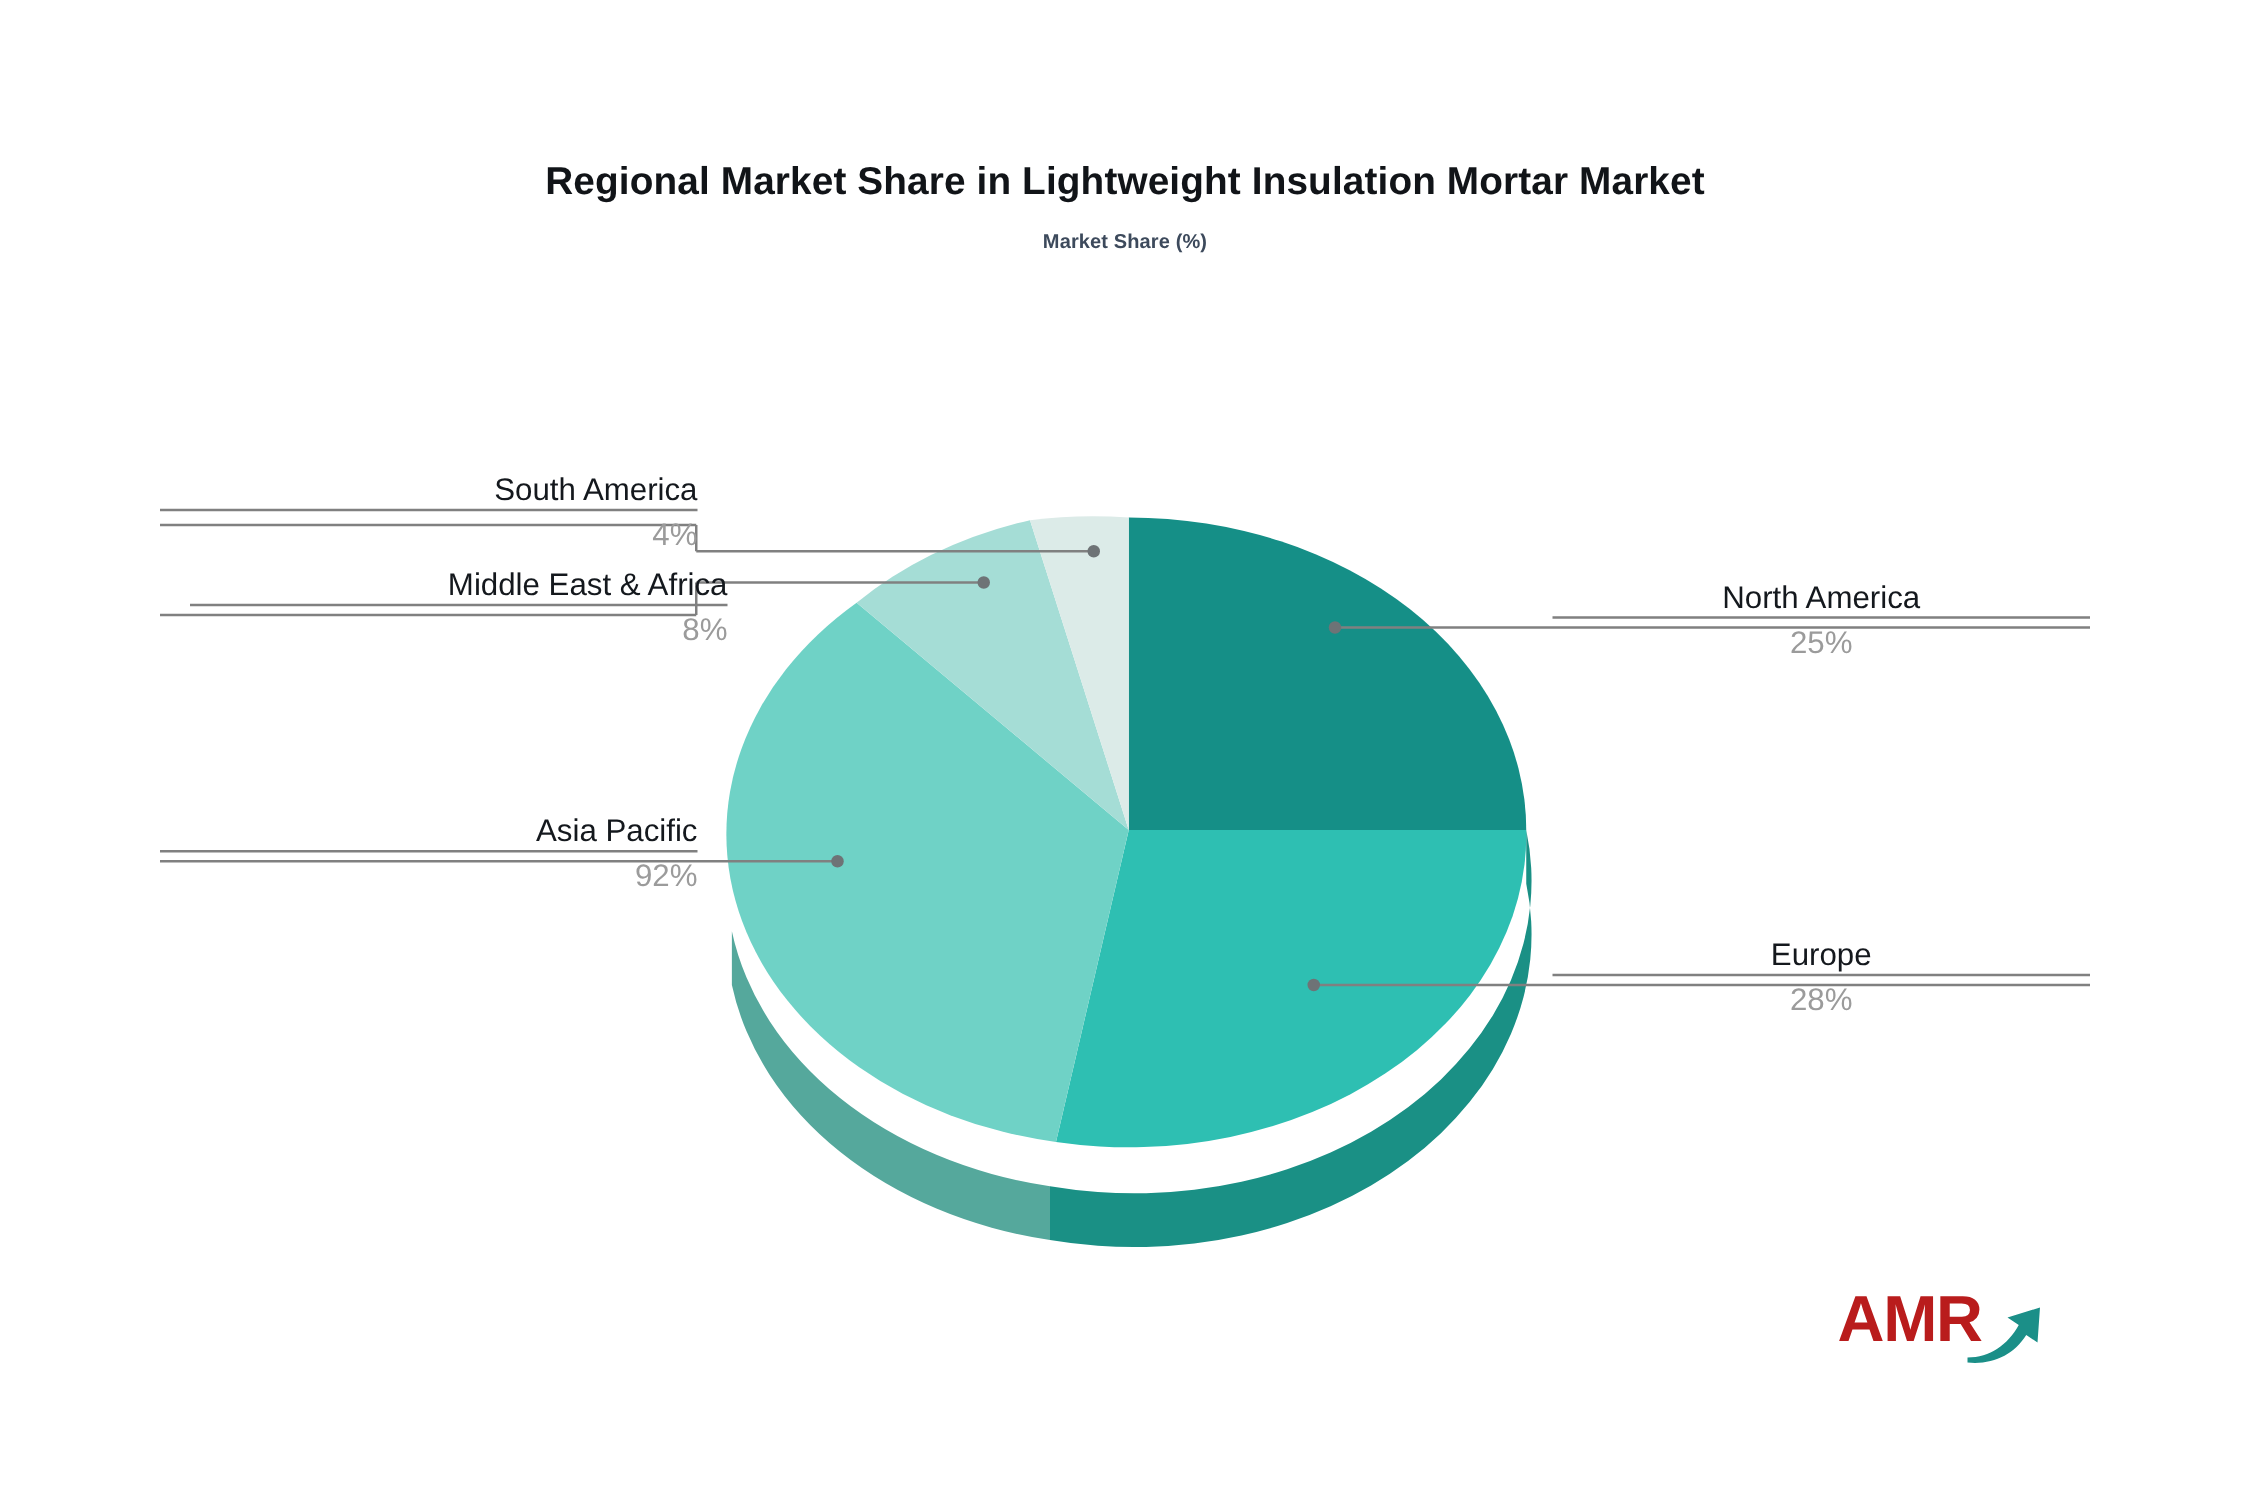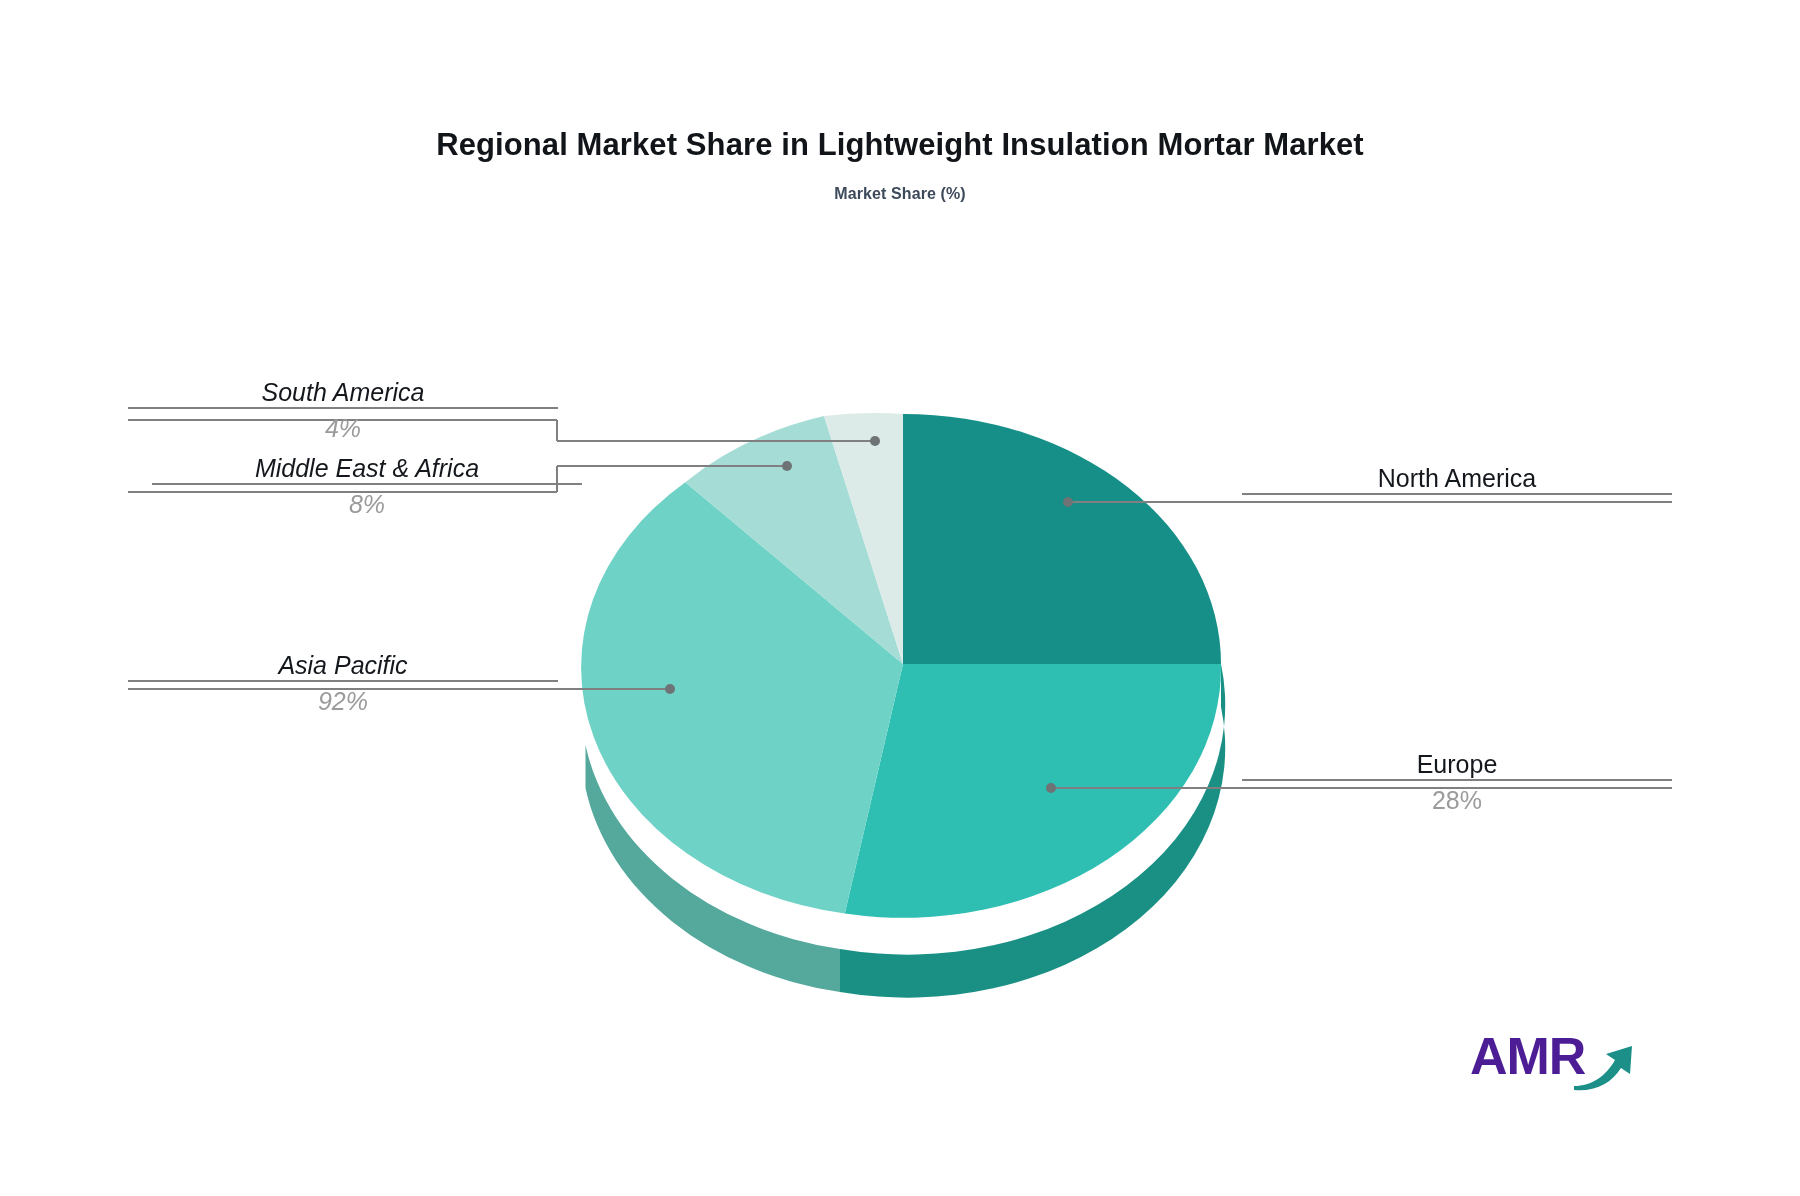--- a/index.html
+++ b/index.html
@@ -68,21 +68,21 @@
     line-height: 1.16;
     display: block;
   }
   .callout .cl-value {
     font-size: 25px;
     color: #9b9b9b;
     line-height: 1.16;
     display: block;
     padding-top: 5px;
   }
-  .callout.align-left  { text-align: center; font-style: italic; }
+  .callout.align-left  { text-align: right; }
   .callout.align-right { text-align: center; }
 
   
   .cl-rule {
     height: 0;
     border-top: 2px solid #808080;
   }
 
   
   #amr-logo {
@@ -91,21 +91,21 @@
     top: 1022px;
     width: 170px;
     height: 72px;
   }
   .amr-text {
     position: absolute;
     left: 0;
     top: 8px;
     font-size: 52px;
     font-weight: bold;
-    color: #4c1d95;
+    color: #b91c1c;
     letter-spacing: -1px;
     line-height: 1;
   }
 </style>
 </head>
 <body>
 
 <div id="page">
 
   <div class="chart-title">Regional Market Share in Lightweight Insulation Mortar Market</div>
@@ -183,20 +183,21 @@
 
   <div class="callout align-left" style="left:128px; top:651px; width:430px;">
     <span class="cl-name">Asia Pacific</span>
     <div class="cl-rule"></div>
     <span class="cl-value">92%</span>
   </div>
 
   <div class="callout align-right" style="left:1242px; top:464px; width:430px;">
     <span class="cl-name">North America</span>
     <div class="cl-rule"></div>
+    <span class="cl-value">25%</span>
   </div>
 
   <div class="callout align-right" style="left:1242px; top:750px; width:430px;">
     <span class="cl-name">Europe</span>
     <div class="cl-rule"></div>
     <span class="cl-value">28%</span>
   </div>
 
   <div id="amr-logo">
     <span class="amr-text">AMR</span>

